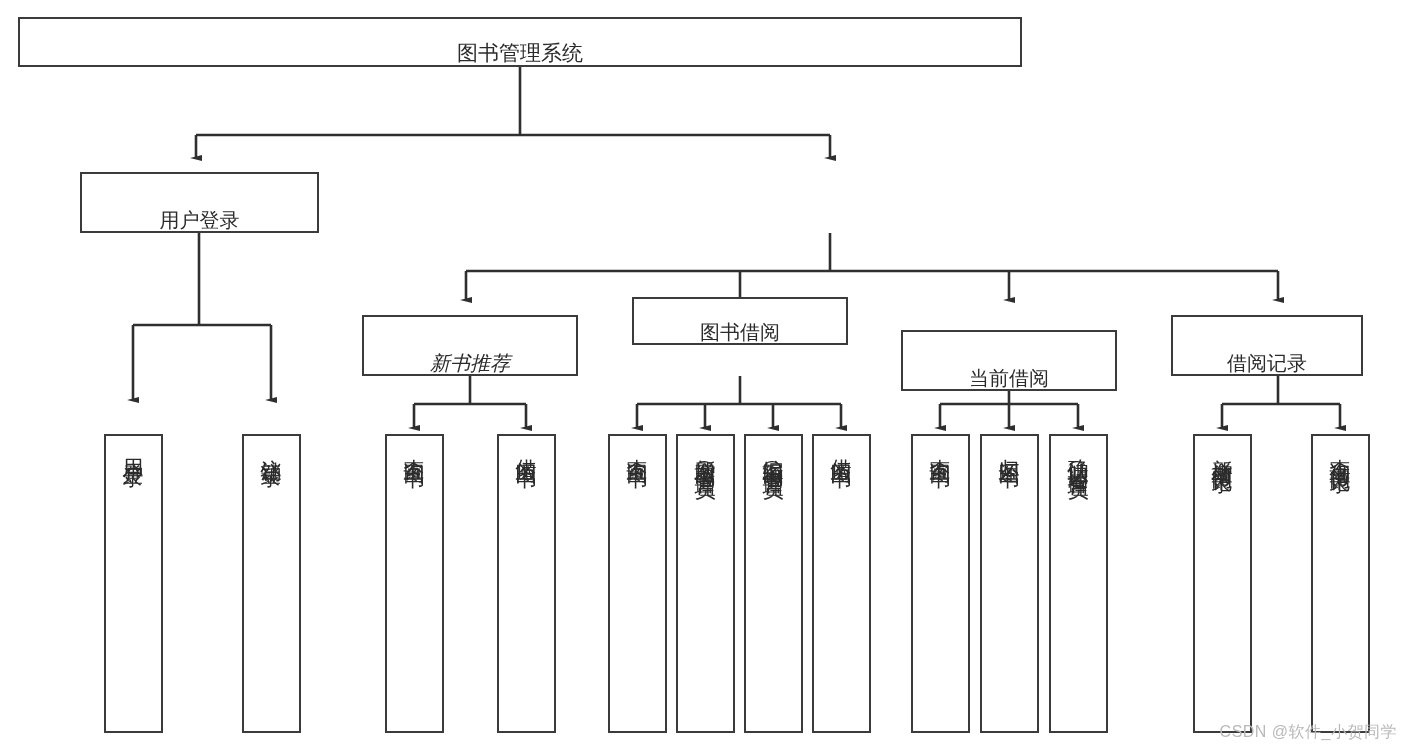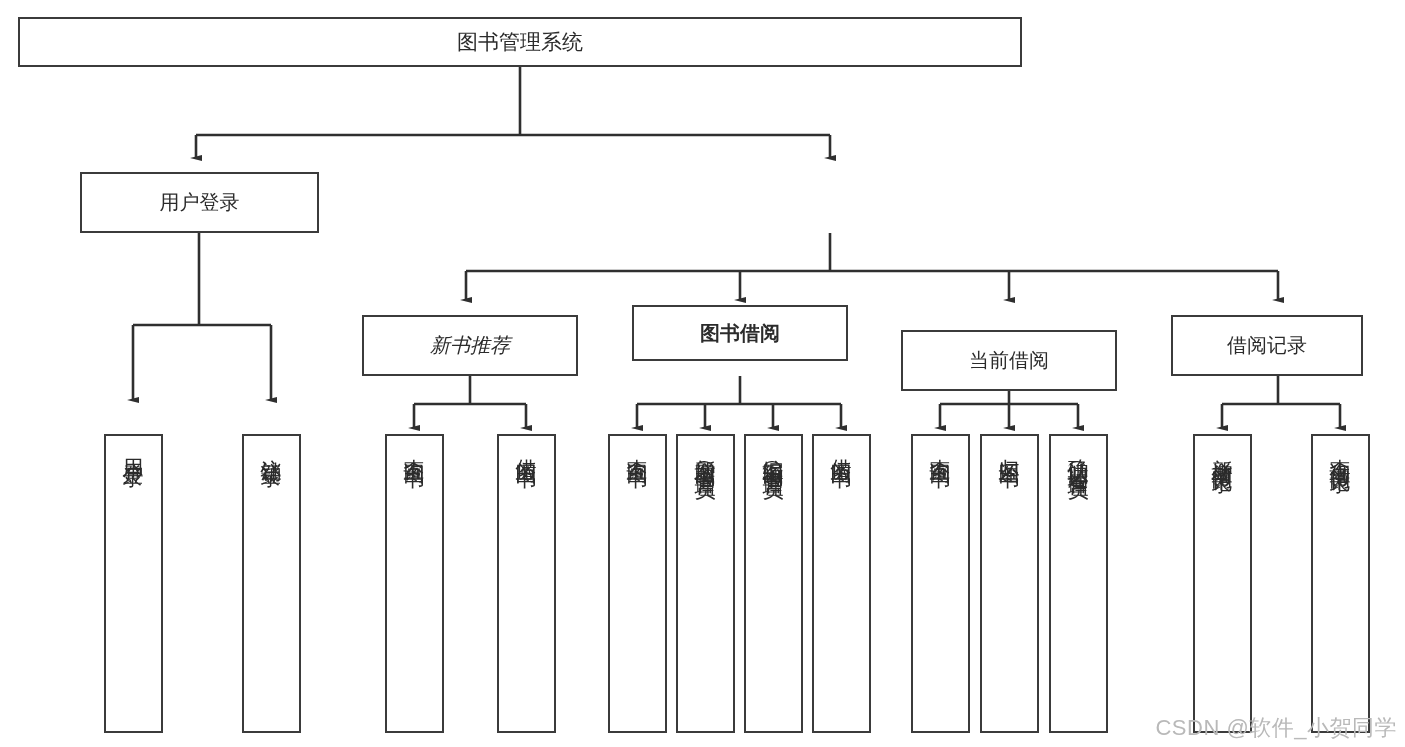--- a/index.html
+++ b/index.html
@@ -25,21 +25,21 @@
     width: 1405px;
     height: 747px;
     pointer-events: none;
   }
   .node {
     position: absolute;
     box-sizing: border-box;
     background: #ffffff;
     border: 2px solid #3b3b3b;
     display: flex;
-    align-items: center;
+    align-items: flex-end;
     justify-content: center;
     color: #2b2b2b;
     z-index: 2;
   }
   .node .lbl {
     display: block;
     text-align: center;
     line-height: 1.12;
     white-space: nowrap;
   }
@@ -60,21 +60,21 @@
   }
   .leaf {
     align-items: flex-start;
     justify-content: center;
     padding-top: 6px;
   }
   .watermark {
     position: absolute;
     right: 8px;
     bottom: 4px;
-    font-size: 22px;
+    font-size: 16px;
     color: #b9b9b9;
     z-index: 3;
     white-space: nowrap;
     letter-spacing: 0.5px;
   }
 </style>
 </head>
 <body>
 
 <div id="canvas">
@@ -134,21 +134,21 @@
     <span class="lbl">图书管理系统</span>
   </div>
 
   <div class="node lvl1" style="left:80px; top:172px; width:239px; height:61px;">
     <span class="lbl">用户登录</span>
   </div>
 
   <div class="node lvl2" style="left:362px; top:315px; width:216px; height:61px;font-style:italic;">
     <span class="lbl">新书推荐</span>
   </div>
-  <div class="node lvl2" style="left:632px; top:305px; width:216px; height:56px;font-weight:bold;">
+  <div class="node lvl2" style="left:632px; top:297px; width:216px; height:48px;">
     <span class="lbl">图书借阅</span>
   </div>
   <div class="node lvl2" style="left:901px; top:330px; width:216px; height:61px;">
     <span class="lbl">当前借阅</span>
   </div>
   <div class="node lvl2" style="left:1171px; top:315px; width:192px; height:61px;">
     <span class="lbl">借阅记录</span>
   </div>
 
   <div class="node leaf" style="left:104px; top:434px; width:59px; height:299px;">

